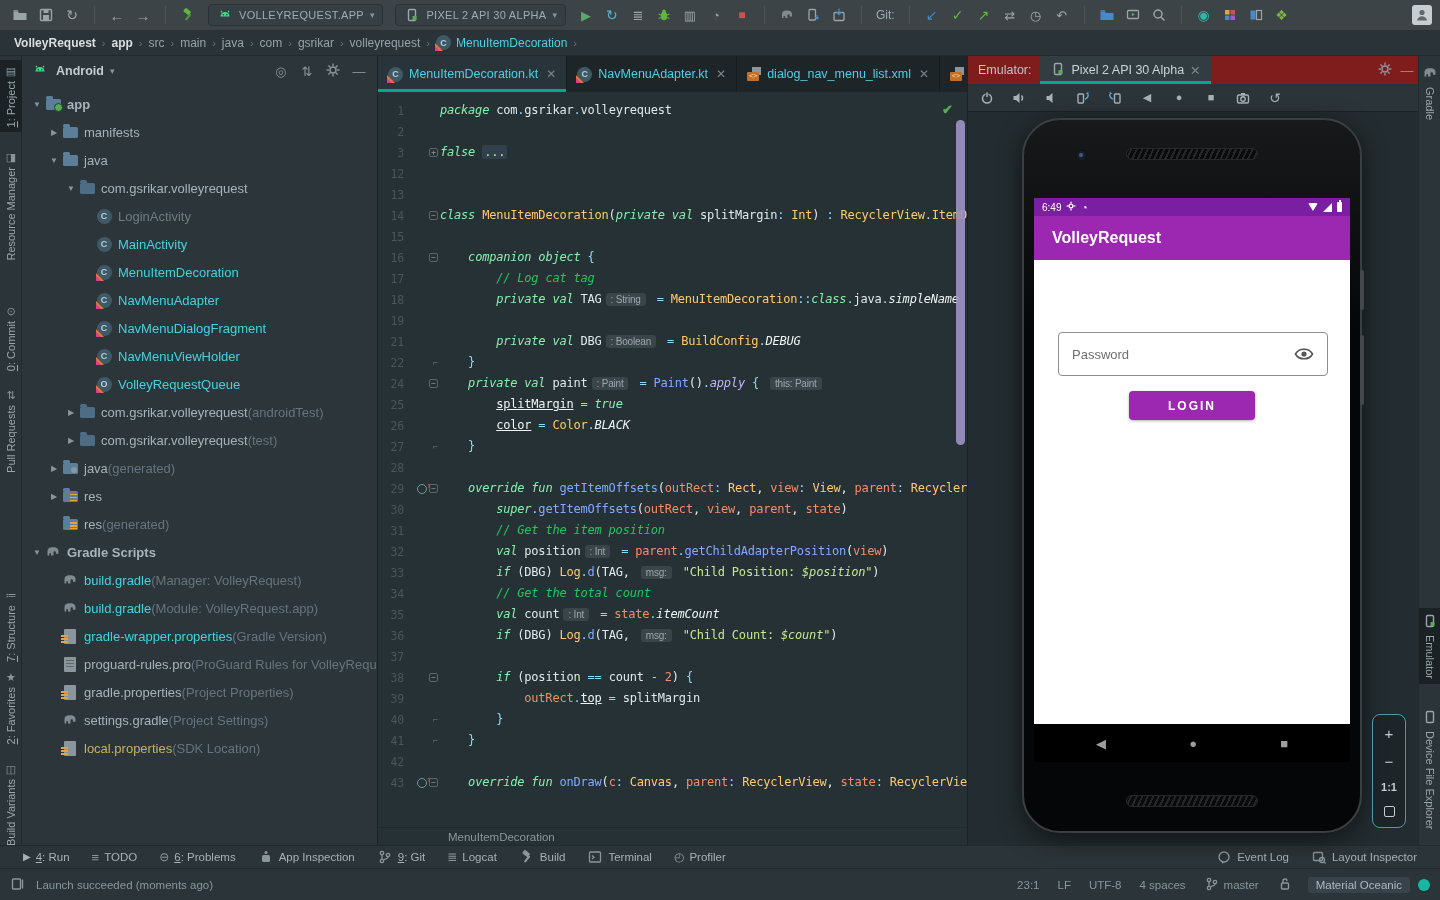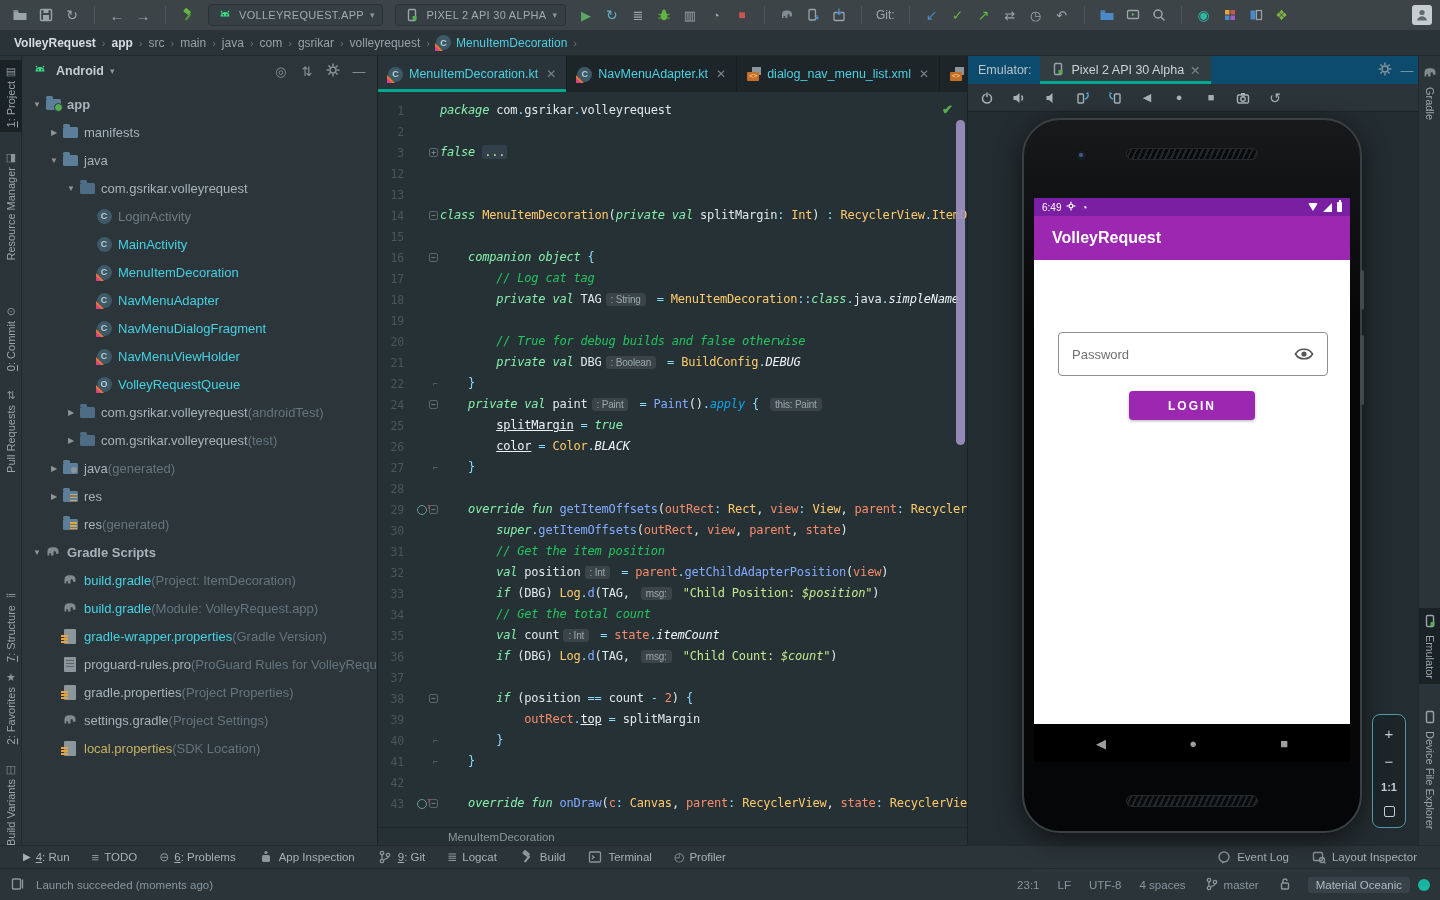--- a/index.html
+++ b/index.html
@@ -91,39 +91,39 @@
   .cl.hl .lnum { color:#9fb0b5; }
   .marks { flex:1; display:flex; align-items:center; justify-content:flex-end; gap:2px; padding-right:2px; }
   .fbox { width:9px; height:9px; border:1px solid #5b666b; border-radius:2px; color:#8a969c; font-size:8px; line-height:7px; text-align:center; }
   .fend { color:#5b666b; font-size:9px; }
   .ovr { width:10px; height:10px; border:1.5px solid #6d9a9a; border-radius:50%; position:relative; }
   .ovr:after { content:"↑"; position:absolute; top:-4px; right:-5px; font-size:8px; color:#c75450; }
   .txt { flex:1; overflow:hidden; white-space:pre; line-height:21px; }
   .t-kw { color:#86efac; font-style:italic; }
   .t-ty { color:#ffcb6b; }
   .t-fn { color:#82aaff; }
-  .t-fni { color:#0ea5e9; font-style:italic; }
+  .t-fni { color:#c4b5fd; font-style:italic; }
   .t-id, .t-p, .t-ind { color:#dfe8ec; }
   .t-par { color:#f78c6c; }
   .t-num { color:#f78c6c; }
   .t-str { color:#c3e88d; }
   .t-stri { color:#c3e88d; font-style:italic; }
   .t-cm { color:#22c55e; font-style:italic; }
   .t-o { color:#89ddff; }
   .t-prop { color:#eef4f6; text-decoration:underline; }
   .t-propi { color:#eef4f6; font-style:italic; }
   .t-fold { color:#c3e88d; background:#31404a; border-radius:2px; padding:0 2px; }
   .t-inl { background:#3a4449; color:#98a8ae; font-size:10px; font-family:"Liberation Sans",sans-serif; border-radius:3px; padding:1px 5px; margin:0 4px; font-style:normal; }
   .echeck { position:absolute; top:10px; right:14px; color:#57ad52; font-size:13px; font-weight:bold; }
   .escroll { position:absolute; top:28px; right:2px; width:9px; height:325px; background:#a093c4; opacity:.9; border-radius:5px; }
   .ebread { height:18px; background:#263135; border-top:1px solid #1f282c; font-size:11.5px; color:#8a969c; padding-left:70px; display:flex; align-items:center; }
 
   
   .emu { width:450px; flex:none; display:flex; flex-direction:column; background:#232c30; }
-  .ehead { height:28px; background:#0c4a6e; display:flex; align-items:stretch; padding-left:10px; }
+  .ehead { height:28px; background:#7f1d1d; display:flex; align-items:stretch; padding-left:10px; }
   .ehead .elabel { font-size:12.5px; color:#b9c3c8; align-self:center; margin-right:8px; }
   .etab { display:flex; align-items:center; gap:6px; padding:0 10px; background:#323d42; box-shadow:inset 0 -3px 0 #00a88f; font-size:12.5px; color:#c9d2d6; }
   .etab .tclose { color:#7a868c; }
   .ehead .spacer { flex:1; }
   .ehead .hico { align-self:center; width:22px; text-align:center; color:#8a969c; font-size:13px; }
   .etools { height:28px; background:#2b3438; border-bottom:1px solid #1c2327; display:flex; align-items:center; padding:0 10px; gap:14px; }
   .etools .tbico { width:18px; }
   .estage { position:relative; flex:1; }
 
   .phone { position:absolute; left:54px; top:6px; width:340px; height:715px; background:linear-gradient(#17191b,#050607 30%); border:2px solid #3a3f42; border-radius:38px; box-shadow:0 6px 24px rgba(0,0,0,.55); }
@@ -697,21 +697,21 @@
           <div class="trow" style="padding-left: 25px;">
             <span class="arrow"></span>
             <span class="ticon">
               <span style="display: inline-flex; align-items: center;">
                 <svg width="16" height="16" viewBox="0 0 16 16">
                   <path d="M2.5 11.5V7c0-2.2 2-3.8 4.3-3.8h2.4c2.3 0 4.3 1.6 4.3 3.8v2.8h-2.6V8.4c0-.6-.5-1.1-1.2-1.1s-1.2.5-1.2 1.1v3.1H6V9.2H4.3v2.3z" fill="#808b91"></path>
                 </svg>
               </span>
             </span>
             <span class="tlabel open">build.gradle</span>
-            <span class="tsuffix"> (Project: ItemDecoration)</span>
+            <span class="tsuffix"> (Manager: VolleyRequest)</span>
           </div>
           <div class="trow" style="padding-left: 25px;">
             <span class="arrow"></span>
             <span class="ticon">
               <span style="display: inline-flex; align-items: center;">
                 <svg width="16" height="16" viewBox="0 0 16 16">
                   <path d="M2.5 11.5V7c0-2.2 2-3.8 4.3-3.8h2.4c2.3 0 4.3 1.6 4.3 3.8v2.8h-2.6V8.4c0-.6-.5-1.1-1.2-1.1s-1.2.5-1.2 1.1v3.1H6V9.2H4.3v2.3z" fill="#808b91"></path>
                 </svg>
               </span>
             </span>
@@ -816,21 +816,20 @@
             <div class="cl"><span class="gut"><span class="lnum">2</span><span class="marks"></span></span><span class="txt"></span></div>
             <div class="cl"><span class="gut"><span class="lnum">3</span><span class="marks"><span class="fbox">+</span></span></span><span class="txt"><span class="t-kw">false </span><span class="t-fold">...</span></span></div>
             <div class="cl"><span class="gut"><span class="lnum">12</span><span class="marks"></span></span><span class="txt"></span></div>
             <div class="cl"><span class="gut"><span class="lnum">13</span><span class="marks"></span></span><span class="txt"></span></div>
             <div class="cl"><span class="gut"><span class="lnum">14</span><span class="marks"><span class="fbox">−</span></span></span><span class="txt"><span class="t-kw">class </span><span class="t-ty">MenuItemDecoration</span><span class="t-p">(</span><span class="t-kw">private val </span><span class="t-id">splitMargin</span><span class="t-o">: </span><span class="t-ty">Int</span><span class="t-p">)</span><span class="t-o"> : </span><span class="t-ty">RecyclerView</span><span class="t-o">.</span><span class="t-ty">ItemDecoration</span></span></div>
             <div class="cl"><span class="gut"><span class="lnum">15</span><span class="marks"></span></span><span class="txt"></span></div>
             <div class="cl"><span class="gut"><span class="lnum">16</span><span class="marks"><span class="fbox">−</span></span></span><span class="txt"><span class="t-ind">    </span><span class="t-kw">companion object </span><span class="t-o">{</span></span></div>
             <div class="cl"><span class="gut"><span class="lnum">17</span><span class="marks"></span></span><span class="txt"><span class="t-ind">        </span><span class="t-cm">// Log cat tag</span></span></div>
             <div class="cl"><span class="gut"><span class="lnum">18</span><span class="marks"></span></span><span class="txt"><span class="t-ind">        </span><span class="t-kw">private val </span><span class="t-id">TAG</span><span class="t-inl">: String</span><span class="t-o"> = </span><span class="t-ty">MenuItemDecoration</span><span class="t-o">::</span><span class="t-kw">class</span><span class="t-o">.</span><span class="t-id">java</span><span class="t-o">.</span><span class="t-propi">simpleName</span></span></div>
             <div class="cl"><span class="gut"><span class="lnum">19</span><span class="marks"></span></span><span class="txt"></span></div>
-            <div class="cl"><span class="gut"><span class="lnum">20</span><span class="marks"></span></span><span class="txt"><span class="t-ind">        </span><span class="t-cm">// True for debug builds and false otherwise</span></span></div>
             <div class="cl"><span class="gut"><span class="lnum">21</span><span class="marks"></span></span><span class="txt"><span class="t-ind">        </span><span class="t-kw">private val </span><span class="t-id">DBG</span><span class="t-inl">: Boolean</span><span class="t-o"> = </span><span class="t-ty">BuildConfig</span><span class="t-o">.</span><span class="t-propi">DEBUG</span></span></div>
             <div class="cl"><span class="gut"><span class="lnum">22</span><span class="marks"><span class="fend">⌐</span></span></span><span class="txt"><span class="t-ind">    </span><span class="t-o">}</span></span></div>
             <div class="cl"><span class="gut"><span class="lnum">24</span><span class="marks"><span class="fbox">−</span></span></span><span class="txt"><span class="t-ind">    </span><span class="t-kw">private val </span><span class="t-id">paint</span><span class="t-inl">: Paint</span><span class="t-o"> = </span><span class="t-fn">Paint</span><span class="t-p">()</span><span class="t-o">.</span><span class="t-fni">apply</span><span class="t-o"> { </span><span class="t-inl">this: Paint</span></span></div>
             <div class="cl"><span class="gut"><span class="lnum">25</span><span class="marks"></span></span><span class="txt"><span class="t-ind">        </span><span class="t-prop">splitMargin</span><span class="t-o"> = </span><span class="t-kw">true</span></span></div>
             <div class="cl"><span class="gut"><span class="lnum">26</span><span class="marks"></span></span><span class="txt"><span class="t-ind">        </span><span class="t-prop">color</span><span class="t-o"> = </span><span class="t-ty">Color</span><span class="t-o">.</span><span class="t-propi">BLACK</span></span></div>
             <div class="cl"><span class="gut"><span class="lnum">27</span><span class="marks"><span class="fend">⌐</span></span></span><span class="txt"><span class="t-ind">    </span><span class="t-o">}</span></span></div>
             <div class="cl"><span class="gut"><span class="lnum">28</span><span class="marks"></span></span><span class="txt"></span></div>
             <div class="cl"><span class="gut"><span class="lnum">29</span><span class="marks"><span class="ovr"></span><span class="fbox">−</span></span></span><span class="txt"><span class="t-ind">    </span><span class="t-kw">override fun </span><span class="t-fn">getItemOffsets</span><span class="t-p">(</span><span class="t-par">outRect</span><span class="t-o">: </span><span class="t-ty">Rect</span><span class="t-p">, </span><span class="t-par">view</span><span class="t-o">: </span><span class="t-ty">View</span><span class="t-p">, </span><span class="t-par">parent</span><span class="t-o">: </span><span class="t-ty">RecyclerView</span></span></div>
             <div class="cl"><span class="gut"><span class="lnum">30</span><span class="marks"></span></span><span class="txt"><span class="t-ind">        </span><span class="t-kw">super</span><span class="t-o">.</span><span class="t-fn">getItemOffsets</span><span class="t-p">(</span><span class="t-par">outRect</span><span class="t-p">, </span><span class="t-par">view</span><span class="t-p">, </span><span class="t-par">parent</span><span class="t-p">, </span><span class="t-par">state</span><span class="t-p">)</span></span></div>
             <div class="cl"><span class="gut"><span class="lnum">31</span><span class="marks"></span></span><span class="txt"><span class="t-ind">        </span><span class="t-cm">// Get the item position</span></span></div>

